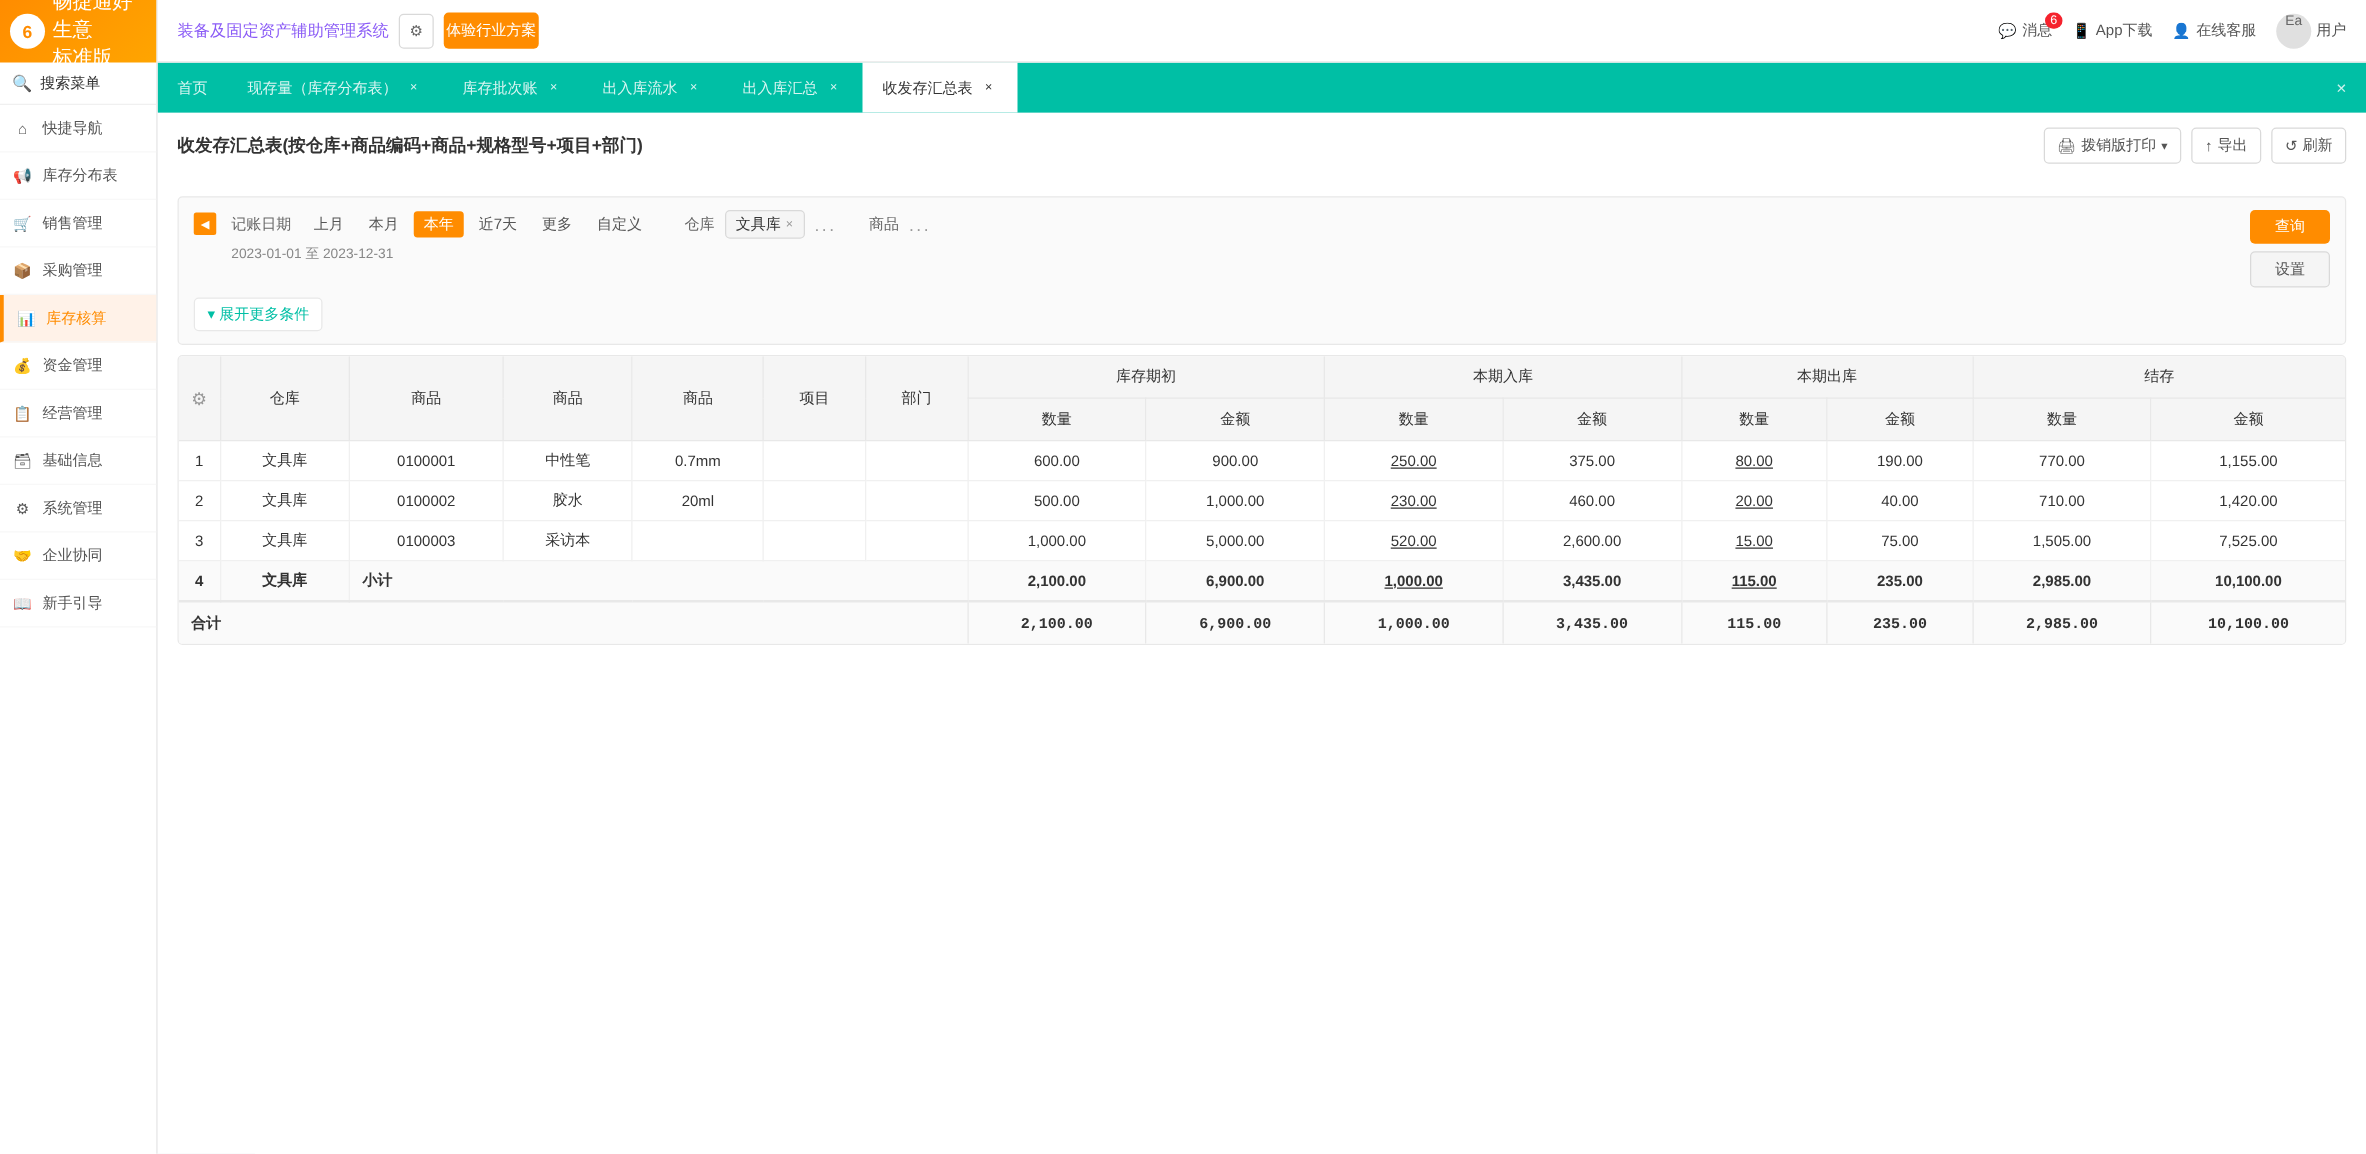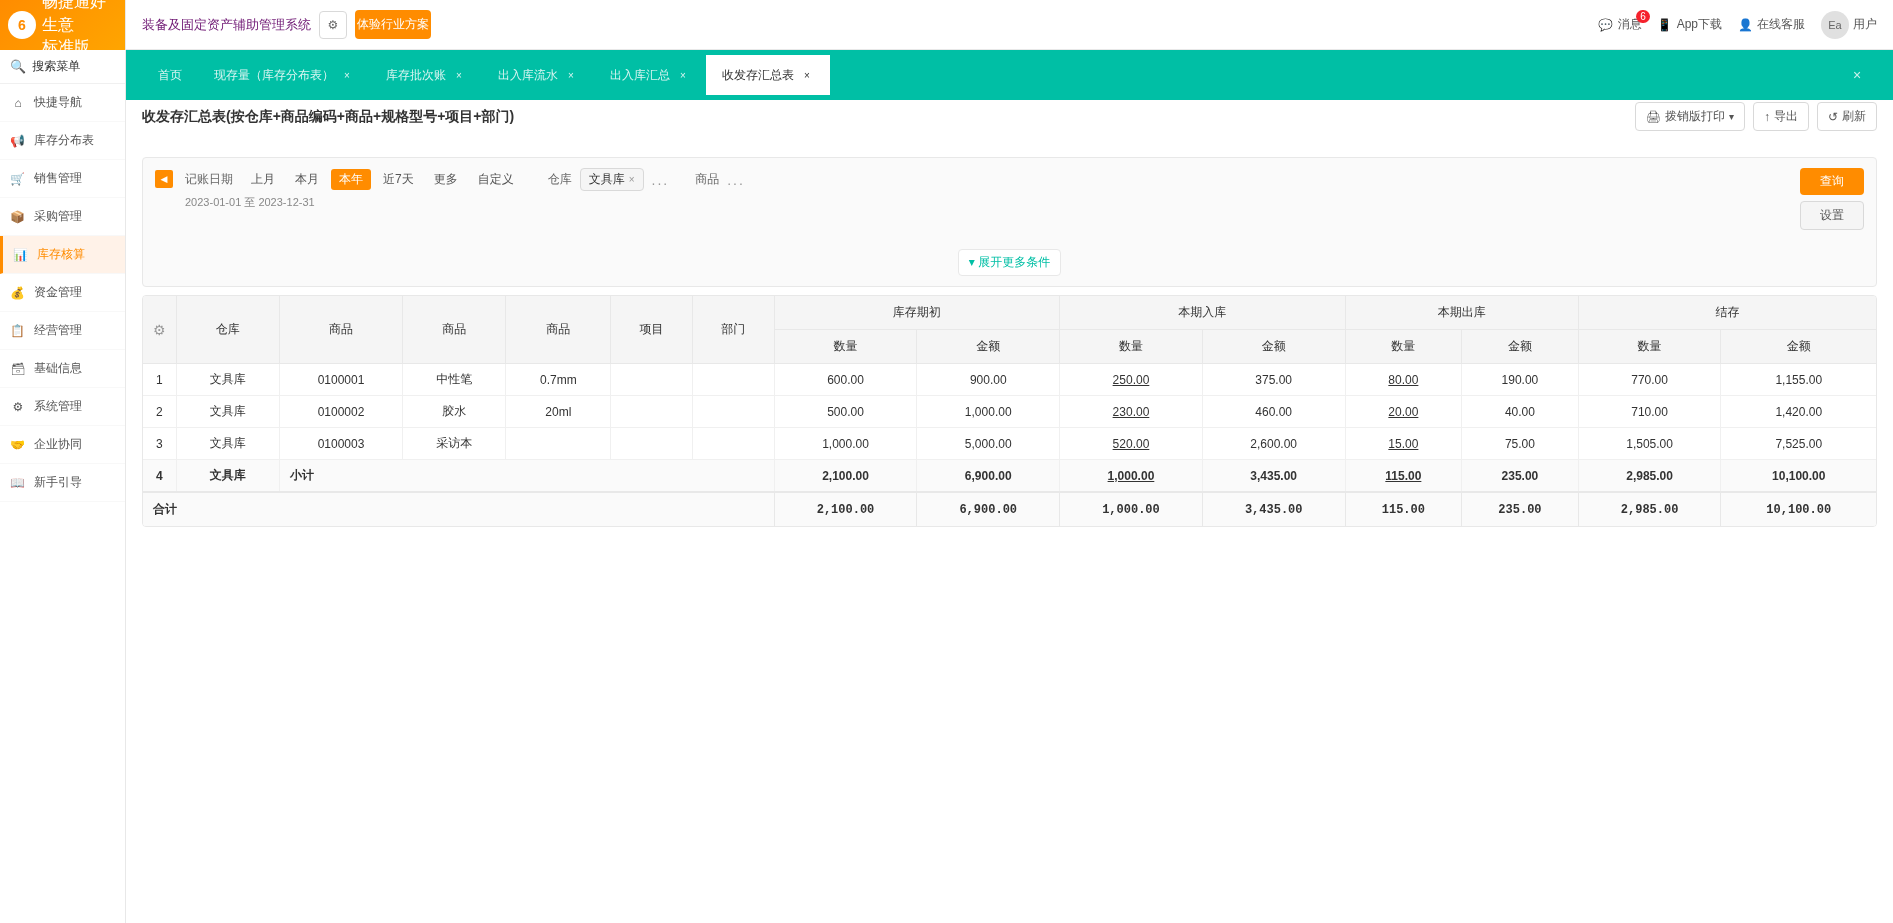--- a/index.html
+++ b/index.html
@@ -35,33 +35,33 @@
     .sidebar-item .icon { width: 16px; height: 16px; flex-shrink: 0; display: flex; align-items: center; justify-content: center; }
     .sidebar-label { font-size: 12px; }
 
     
     .topbar {
       position: fixed; left: 126px; top: 0; right: 0; height: 50px;
       background: #fff; border-bottom: 1px solid #e8e8e8; z-index: 99;
       display: flex; align-items: center; justify-content: space-between; padding: 0 16px;
     }
     .topbar-left { display: flex; align-items: center; gap: 8px; }
-    .topbar-title { font-size: 13px; color: #701a75; }
+    .topbar-title { font-size: 13px; color: #8b5cf6; }
     .topbar-gear { width: 28px; height: 28px; border: 1px solid #d9d9d9; border-radius: 4px; display: flex; align-items: center; justify-content: center; cursor: pointer; color: #666; }
     .topbar-trial { background: #ff8c00; color: #fff; border: none; border-radius: 4px; padding: 6px 2px; font-size: 12px; cursor: pointer; }
     .topbar-right { display: flex; align-items: center; gap: 16px; }
     .topbar-action { display: flex; align-items: center; gap: 4px; cursor: pointer; color: #555; font-size: 12px; position: relative; }
     .badge { background: #f5222d; color: #fff; border-radius: 8px; font-size: 10px; padding: 1px 4px; position: absolute; top: -6px; right: -8px; }
-    .user-avatar { width: 28px; height: 28px; background: #e0e0e0; border-radius: 50%; display: flex; align-items: center; justify-content: center; font-size: 11px; color: #666; }
+    .user-avatar { width: 28px; height: 28px; background: #e0e0e0; border-radius: 50%; display: flex; justify-content: center; font-size: 11px; color: #666; }
 
     
     .tabbar {
-      position: fixed; left: 126px; top: 50px; right: 0; height: 50px;
+      position: fixed; left: 126px; top: 50px; right: 0; height: 40px;
       background: #00bfa5; z-index: 98;
-      display: flex; align-items: center; padding: 0 16px;
+      display: flex; align-items: center; padding: 0 0;
     }
     .tab {
       padding: 0 16px; height: 40px; display: flex; align-items: center; gap: 6px;
       color: rgba(255,255,255,0.85); font-size: 12px; cursor: pointer; white-space: nowrap;
     }
     .tab.active { background: #fff; color: #333; }
     .tab-close { width: 14px; height: 14px; display: flex; align-items: center; justify-content: center; border-radius: 50%; font-size: 10px; cursor: pointer; }
     .tabbar-close-btn { margin-left: auto; width: 40px; height: 40px; display: flex; align-items: center; justify-content: center; color: rgba(255,255,255,0.8); cursor: pointer; font-size: 14px; }
 
     
@@ -278,21 +278,21 @@
               <span class="filter-dots">...</span>
             </div>
           </div>
           <div style="color:#888; font-size:11px; margin-top:4px;">2023-01-01 至 2023-12-31</div>
         </div>
         <div style="display:flex; flex-direction:column; gap:6px; margin-left:12px;">
           <button class="btn-query">查询</button>
           <button class="btn-setting">设置</button>
         </div>
       </div>
-      <div style="display:flex; justify-content:center; margin-top:19px;">
+      <div style="display:flex; margin-top:8px;">
         <button class="expand-btn">
           <span>▾ 展开更多条件</span>
         </button>
       </div>
     </div>
 
     <div class="table-wrapper">
       <table>
         <thead>
           <tr>

